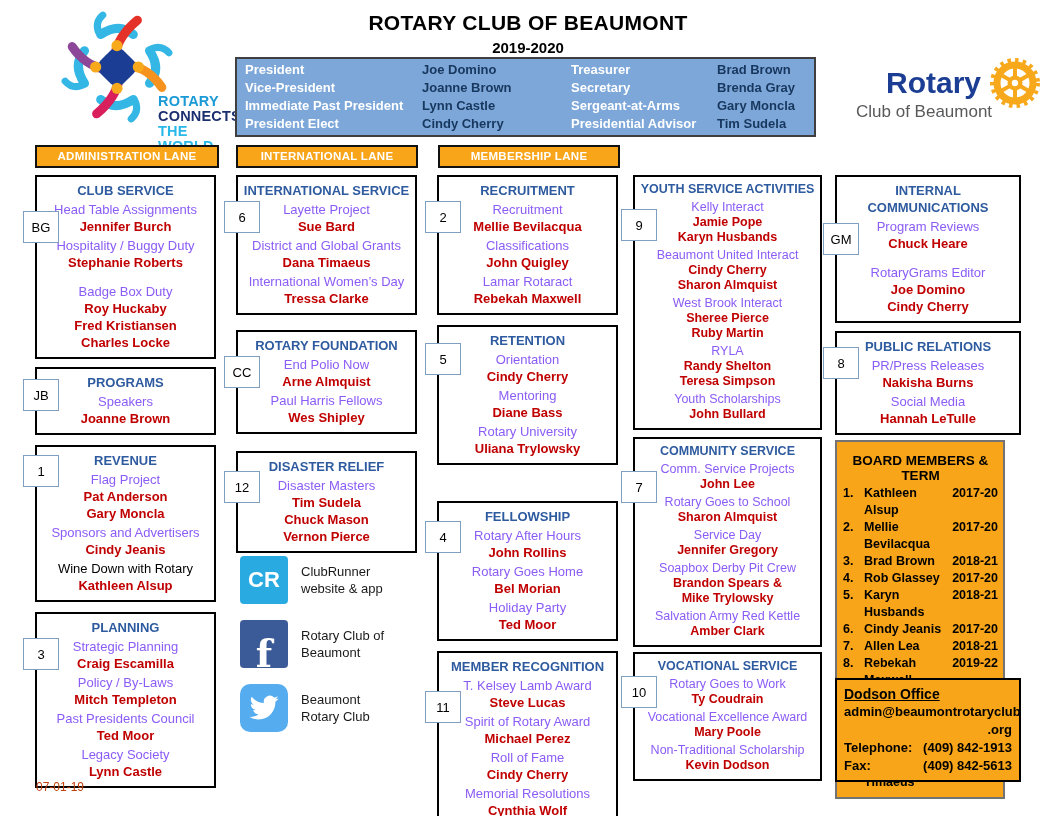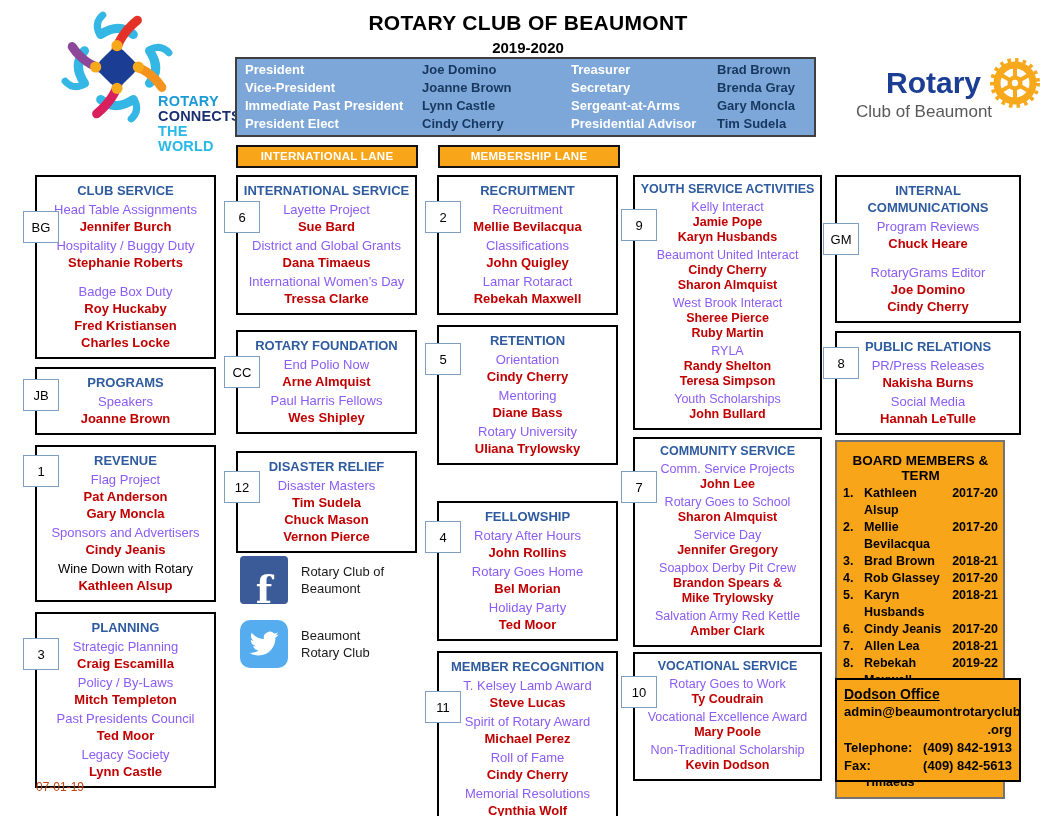--- a/index.html
+++ b/index.html
@@ -195,20 +195,21 @@
           <line x1="11.4" y1="18" x2="42.6" y2="36"></line>
           <line x1="11.4" y1="36" x2="42.6" y2="18"></line>
         </g>
         <circle cx="27" cy="27" r="7.5" fill="#f7a81b"></circle>
         <circle cx="27" cy="27" r="3.2" fill="#fff"></circle>
       </svg>
     </div>
     <div class="rotary-sub">Club of Beaumont</div>
   </div>
 
+  <div class="lane lane-1">ADMINISTRATION LANE</div>
   <div class="lane lane-2">INTERNATIONAL LANE</div>
   <div class="lane lane-3">MEMBERSHIP LANE</div>
 
   <div class="col col-1">
       <div class="obox" id="box-club-service">
         <div class="badge">BG</div>
         <div class="head">
           <div class="head-line">CLUB SERVICE</div>
         </div>
         <div class="item-role">Head Table Assignments</div>
@@ -415,20 +416,27 @@
         </div>
         <div class="item-role">PR/Press Releases</div>
         <div class="item-name">Nakisha Burns</div>
         <div class="item-role">Social Media</div>
         <div class="item-name">Hannah LeTulle</div>
       </div>
     </div>
 
   <div class="social">
     <div class="social-row">
+      <div class="social-icon icon-cr">
+        <span>CR</span>
+      </div>
+      <div class="social-label">ClubRunner
+website &amp; app</div>
+    </div>
+    <div class="social-row">
       <div class="social-icon icon-fb">
         <span>f</span>
       </div>
       <div class="social-label">Rotary Club of
 Beaumont</div>
     </div>
     <div class="social-row">
       <div class="social-icon icon-tw">
         <svg width="32" height="32" viewBox="0 0 24 24">
           <path fill="#fff" d="M23 4.9c-.8.36-1.66.6-2.56.7a4.48 4.48 0 0 0 1.96-2.47 8.94 8.94 0 0 1-2.83 1.08 4.46 4.46 0 0 0-7.6 4.07A12.66 12.66 0 0 1 2.78 3.64a4.45 4.45 0 0 0 1.38 5.95c-.73-.02-1.42-.22-2.02-.56v.06a4.46 4.46 0 0 0 3.58 4.37c-.66.18-1.36.2-2.02.08a4.47 4.47 0 0 0 4.17 3.1A8.95 8.95 0 0 1 1 18.57a12.63 12.63 0 0 0 6.84 2c8.2 0 12.7-6.8 12.7-12.7v-.58A9.07 9.07 0 0 0 23 4.9z"></path>

